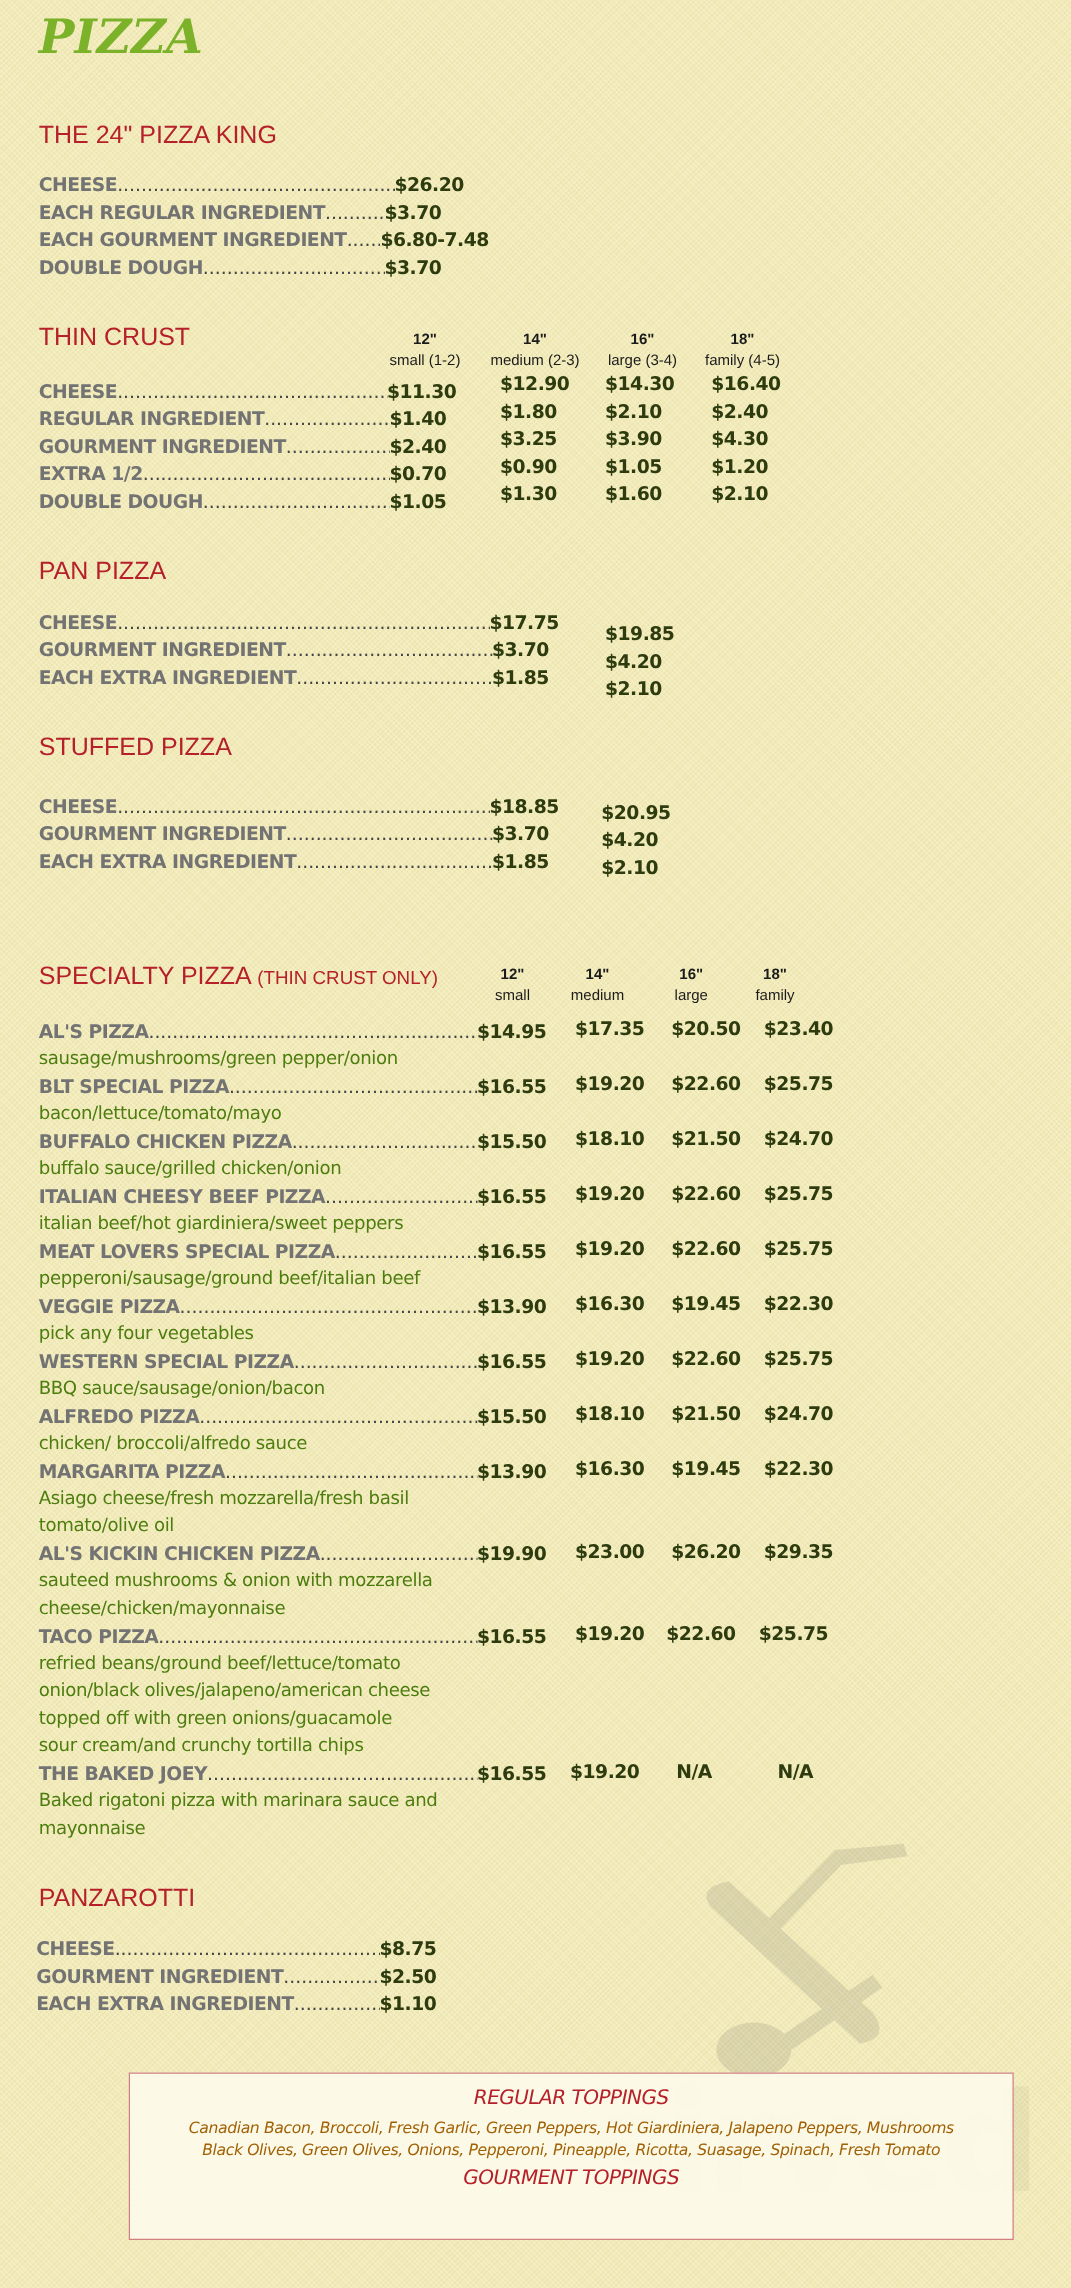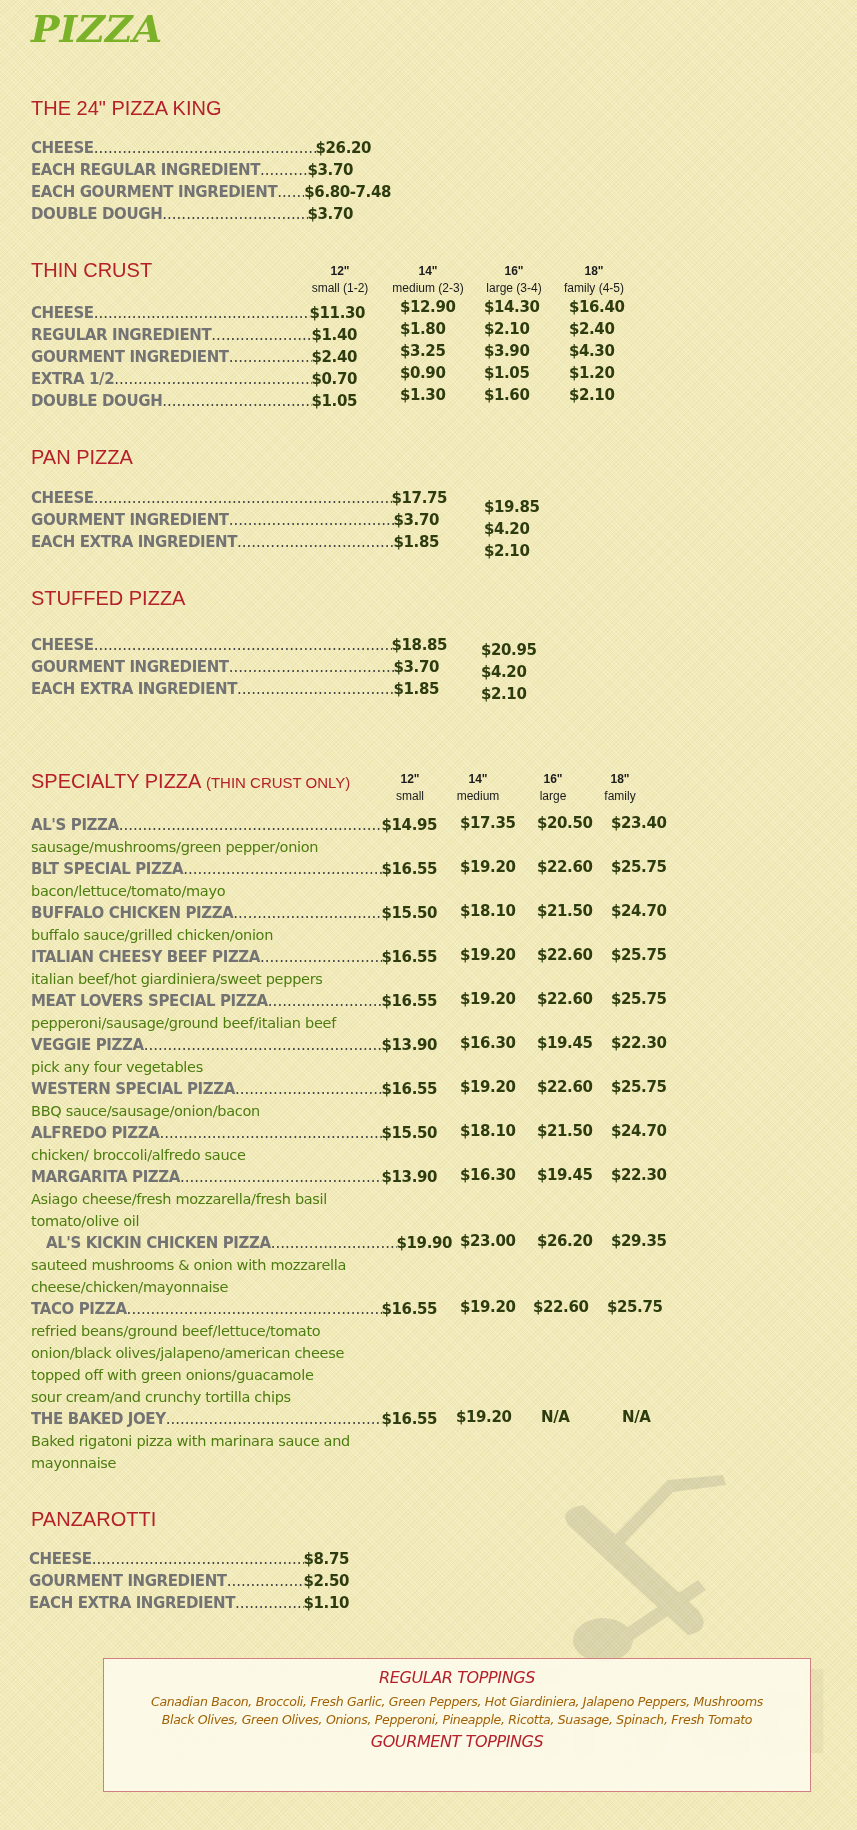--- a/index.html
+++ b/index.html
@@ -321,21 +321,21 @@
       <span class="lbl">MARGARITA PIZZA</span>
       <span class="dots"></span>
       <span class="p0">$13.90</span>
     </div>
   <div class="price" style="left:460px; top:1166px;">$16.30</div>
   <div class="price" style="left:537px; top:1166px;">$19.45</div>
   <div class="price" style="left:611px; top:1166px;">$22.30</div>
   <div class="desc" style="left:31px; top:1188px;">Asiago cheese/fresh mozzarella/fresh basil</div>
   <div class="desc" style="left:31px; top:1210px;">tomato/olive oil</div>
 
-  <div class="row" style="left:31px; top:1232px; width:406px;margin-left:15px;">
+  <div class="row" style="left:31px; top:1232px; width:406px;">
       <span class="lbl">AL'S KICKIN CHICKEN PIZZA</span>
       <span class="dots"></span>
       <span class="p0">$19.90</span>
     </div>
   <div class="price" style="left:460px; top:1232px;">$23.00</div>
   <div class="price" style="left:537px; top:1232px;">$26.20</div>
   <div class="price" style="left:611px; top:1232px;">$29.35</div>
   <div class="desc" style="left:31px; top:1254px;">sauteed mushrooms &amp; onion with mozzarella</div>
   <div class="desc" style="left:31px; top:1276px;">cheese/chicken/mayonnaise</div>
 

